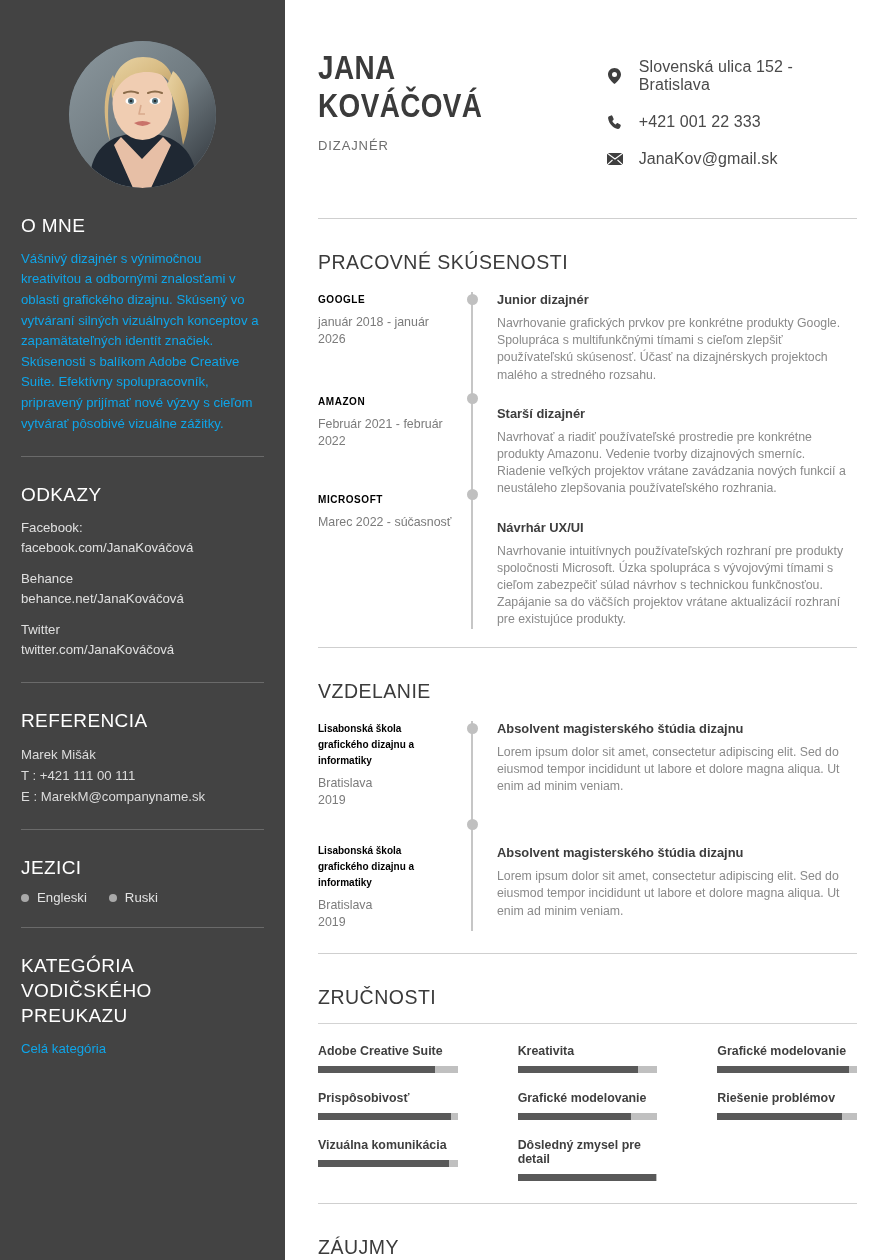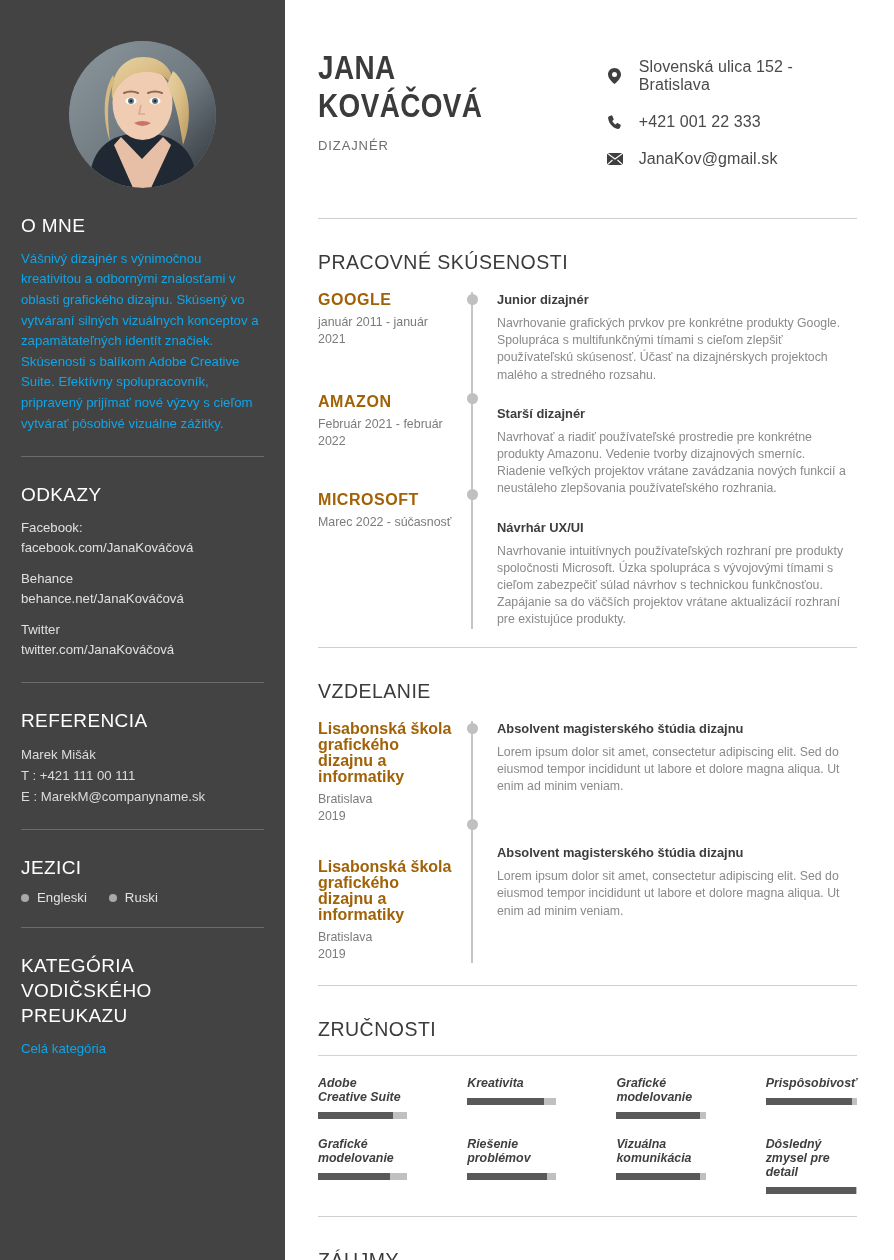--- a/index.html
+++ b/index.html
@@ -180,23 +180,23 @@
     position: absolute;
     left: 3.5px;
     top: 4px;
     width: 11px; height: 11px;
     border-radius: 50%;
     background: #c0c0c0;
   }
   .tl-right { flex: 1; padding-left: 6px; }
 
   .org {
-    font-size: 16px;
+    font-size: 10px;
     font-weight: 700;
-    color: #a16207;
+    color: #000000;
     letter-spacing: .55px;
     line-height: 16px;
   }
   .org.school {
     letter-spacing: 0;
     line-height: 16px;
   }
   .period {
     margin-top: 6px;
     font-size: 12.4px;
@@ -217,24 +217,23 @@
   }
   .tl-block { padding-bottom: 22px; }
   .tl-block:last-child { padding-bottom: 0; }
 
   
   .skills-hr {
     height: 1px; background: #d3d3d3; margin: 14px 0 20px 0;
   }
   .skills-grid {
     display: grid;
-    grid-template-columns: 1fr 1fr 1fr 1fr;
+    grid-template-columns: 1fr 1fr 1fr;
     column-gap: 60px;
     row-gap: 18px;
-    font-style: italic;
   }
   .skill-name {
     font-size: 12.4px;
     font-weight: 700;
     color: #3f3f3f;
     margin-bottom: 8px;
   }
   .bar-track {
     height: 7px;
     background: #c0c0c0;
@@ -386,21 +385,21 @@
 
     <div class="hr-main"></div>
 
     <section class="sec">
       <h2 class="sec-title">PRACOVNÉ SKÚSENOSTI</h2>
 
       <div class="tl-row">
         <div class="tl-left">
           <div class="tl-block" style="padding-bottom:46px">
             <div class="org">GOOGLE</div>
-            <div class="period">január 2011 - január 2021</div>
+            <div class="period">január 2018 - január 2026</div>
           </div>
           <div class="tl-block" style="padding-bottom:42px">
             <div class="org">AMAZON</div>
             <div class="period">Február 2021 - február 2022</div>
           </div>
           <div class="tl-block">
             <div class="org">MICROSOFT</div>
             <div class="period">Marec 2022 - súčasnosť</div>
           </div>
         </div>

